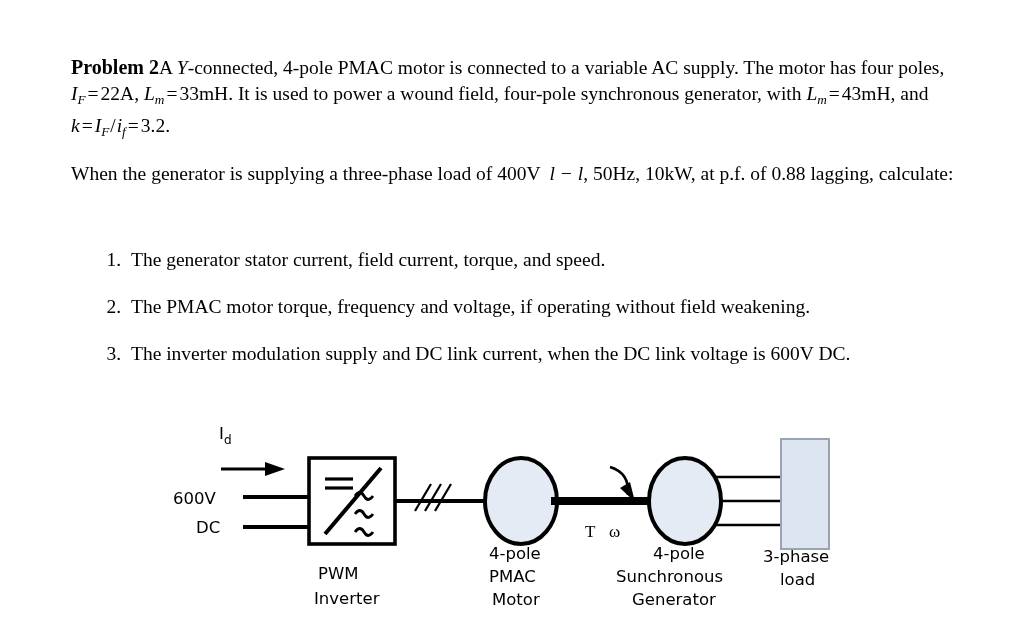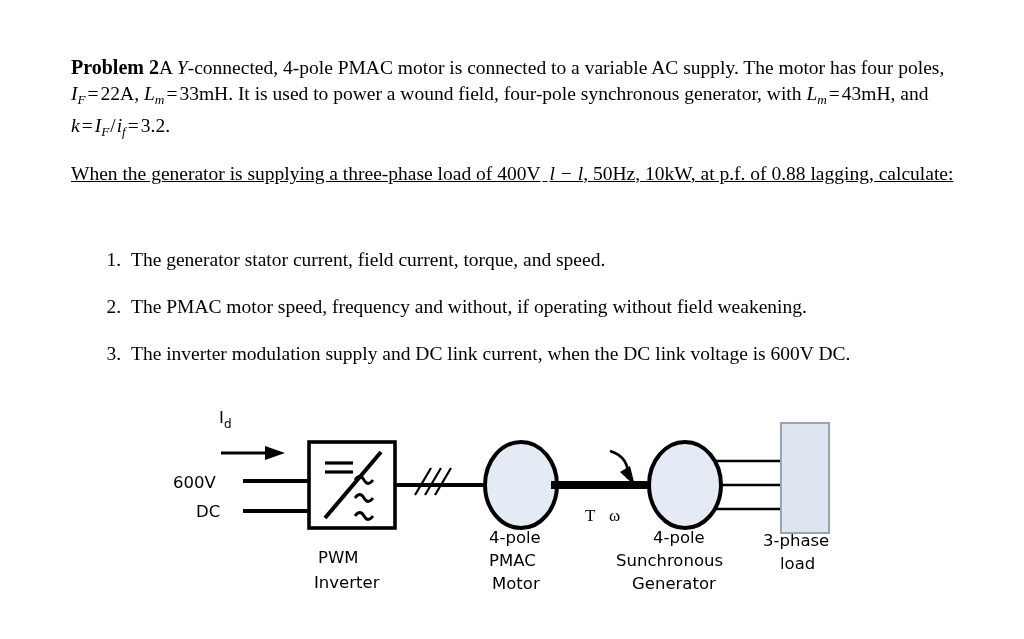--- a/index.html
+++ b/index.html
@@ -32,21 +32,21 @@
     width: 886px;
   }
 
   .para {
     font-size: 19.5px;
     line-height: 26px;
     text-align: left;
     margin: 0 0 0 0;
     text-indent: 0;
   }
-  .para + .para { margin-top: 17px; text-decoration: underline; }
+  .para + .para { margin-top: 17px; }
 
   .prob-label {
     font-weight: bold;
     font-size: 20px;
   }
 
   
   .m {
     font-family: "Liberation Serif", "DejaVu Serif", serif;
     font-style: italic;
@@ -80,21 +80,21 @@
     text-align: right;
     padding-right: 10px;
     box-sizing: content-box;
   }
   .qtext { flex: 1 1 auto; }
 
   
   .diagram {
     position: absolute;
     left: 140px;
-    top: 398px;
+    top: 414px;
     width: 790px;
     height: 215px;
   }
   .diagram svg { display: block; }
 
   .dg-label {
     font-family: "DejaVu Sans", "Liberation Sans", sans-serif;
     font-size: 16.5px;
     fill: #000;
   }
@@ -116,21 +116,21 @@
     <p class="para"><span>When the generator is supplying a three-phase load of </span><span class="m mn">400V</span><span class="op">&nbsp;</span><span class="m">l − l</span><span>, </span><span class="m mn">50Hz</span><span>, </span><span class="m mn">10kW</span><span>, at p.f. of 0.88 lagging, calculate:</span></p>
   </div>
 
   <ol class="qlist" style="list-style:none;margin:0;padding:0;">
     <li class="qitem">
       <span class="qnum">1.</span>
       <span class="qtext">The generator stator current, field current, torque, and speed.</span>
     </li>
     <li class="qitem">
       <span class="qnum">2.</span>
-      <span class="qtext">The PMAC motor speed, frequency and without, if operating without field weakening.</span>
+      <span class="qtext">The PMAC motor torque, frequency and voltage, if operating without field weakening.</span>
     </li>
     <li class="qitem">
       <span class="qnum">3.</span>
       <span class="qtext"><span>The inverter modulation supply and DC link current, when the DC link voltage is </span><span class="m mn">600V</span><span> DC.</span></span>
     </li>
   </ol>
 
   <div class="diagram">
     <svg width="790" height="215" viewBox="0 0 790 215" xmlns="http://www.w3.org/2000/svg">
 

